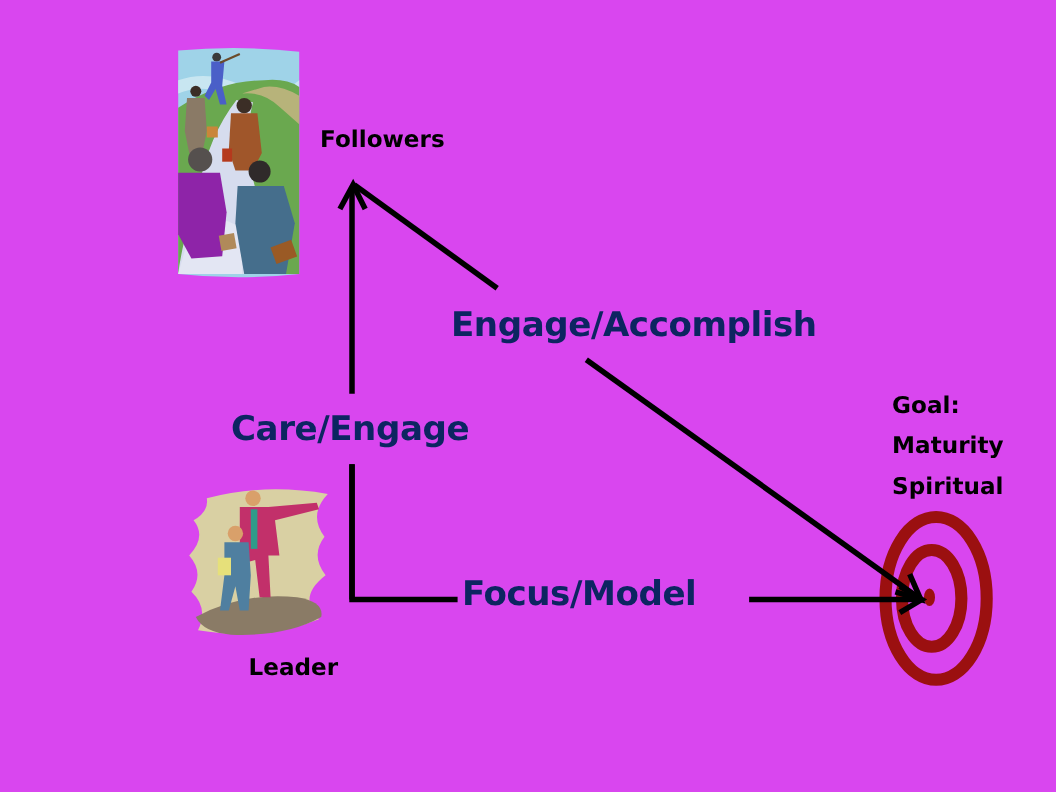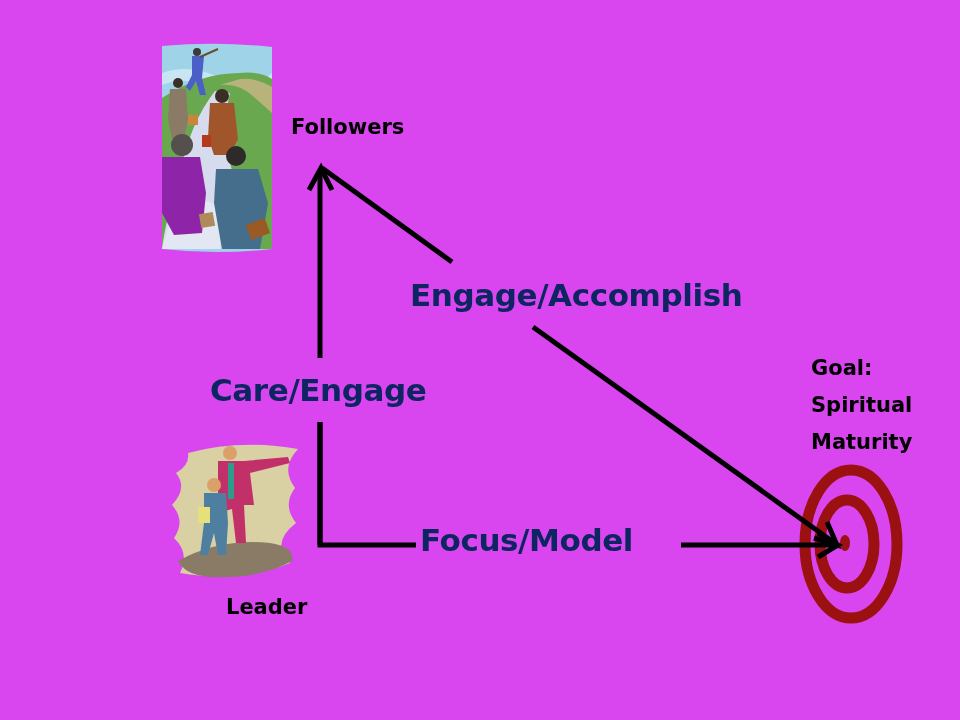--- a/index.html
+++ b/index.html
@@ -86,20 +86,20 @@
 
     <circle cx="44" cy="42" r="7" fill="#d9a06a"></circle>
     <path d="M34,50 L56,50 L58,80 L56,112 L48,112 L44,90 L38,112 L30,112 L34,80 Z" fill="#4f7fa0"></path>
     <rect x="28" y="64" width="12" height="16" fill="#e6e07a"></rect>
   </svg>
 
   <div class="lbl node" style="left:291px; top:117px;">Followers</div>
   <div class="lbl node" style="left:226px; top:597px;">Leader</div>
   <div class="goal">
     <span>Goal:</span>
+    <span>Maturity</span>
     <span>Spiritual</span>
-    <span>Maturity</span>
   </div>
 
   <div class="lbl edge" style="left:210px; top:375px;">Care/Engage</div>
   <div class="lbl edge" style="left:410px; top:280px;">Engage/Accomplish</div>
   <div class="lbl edge" style="left:420px; top:525px;">Focus/Model</div>
 </div>
 
 </body></html>

